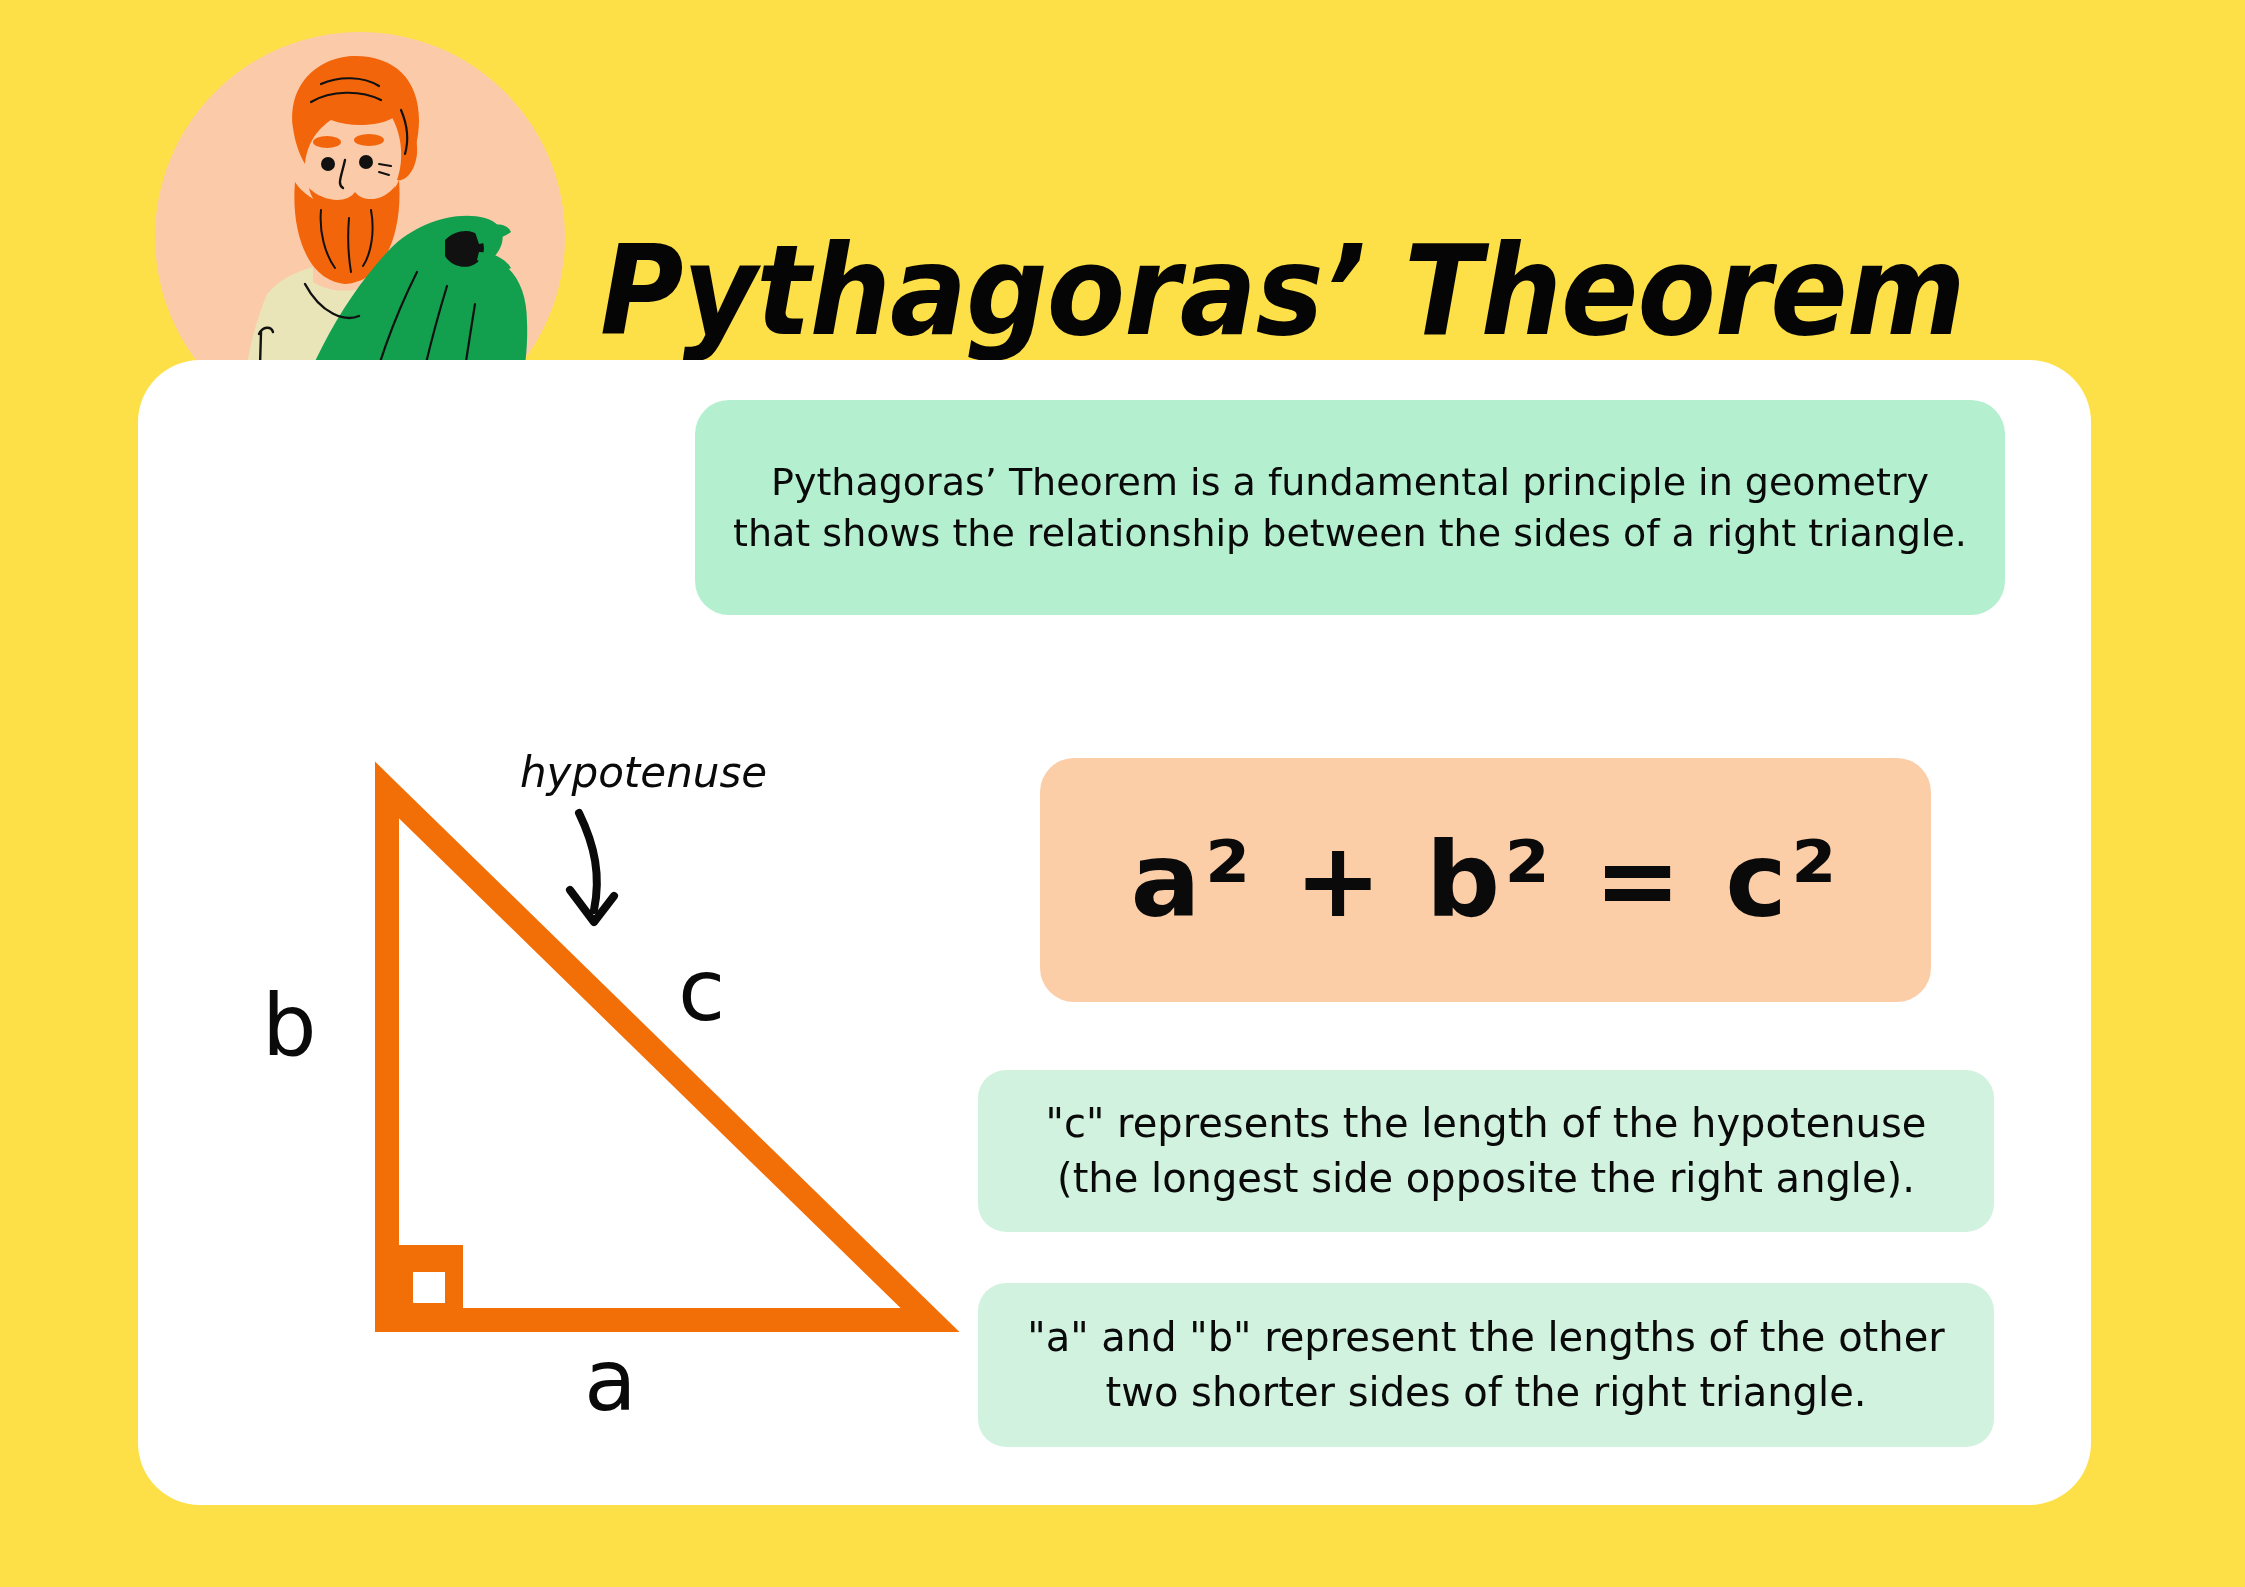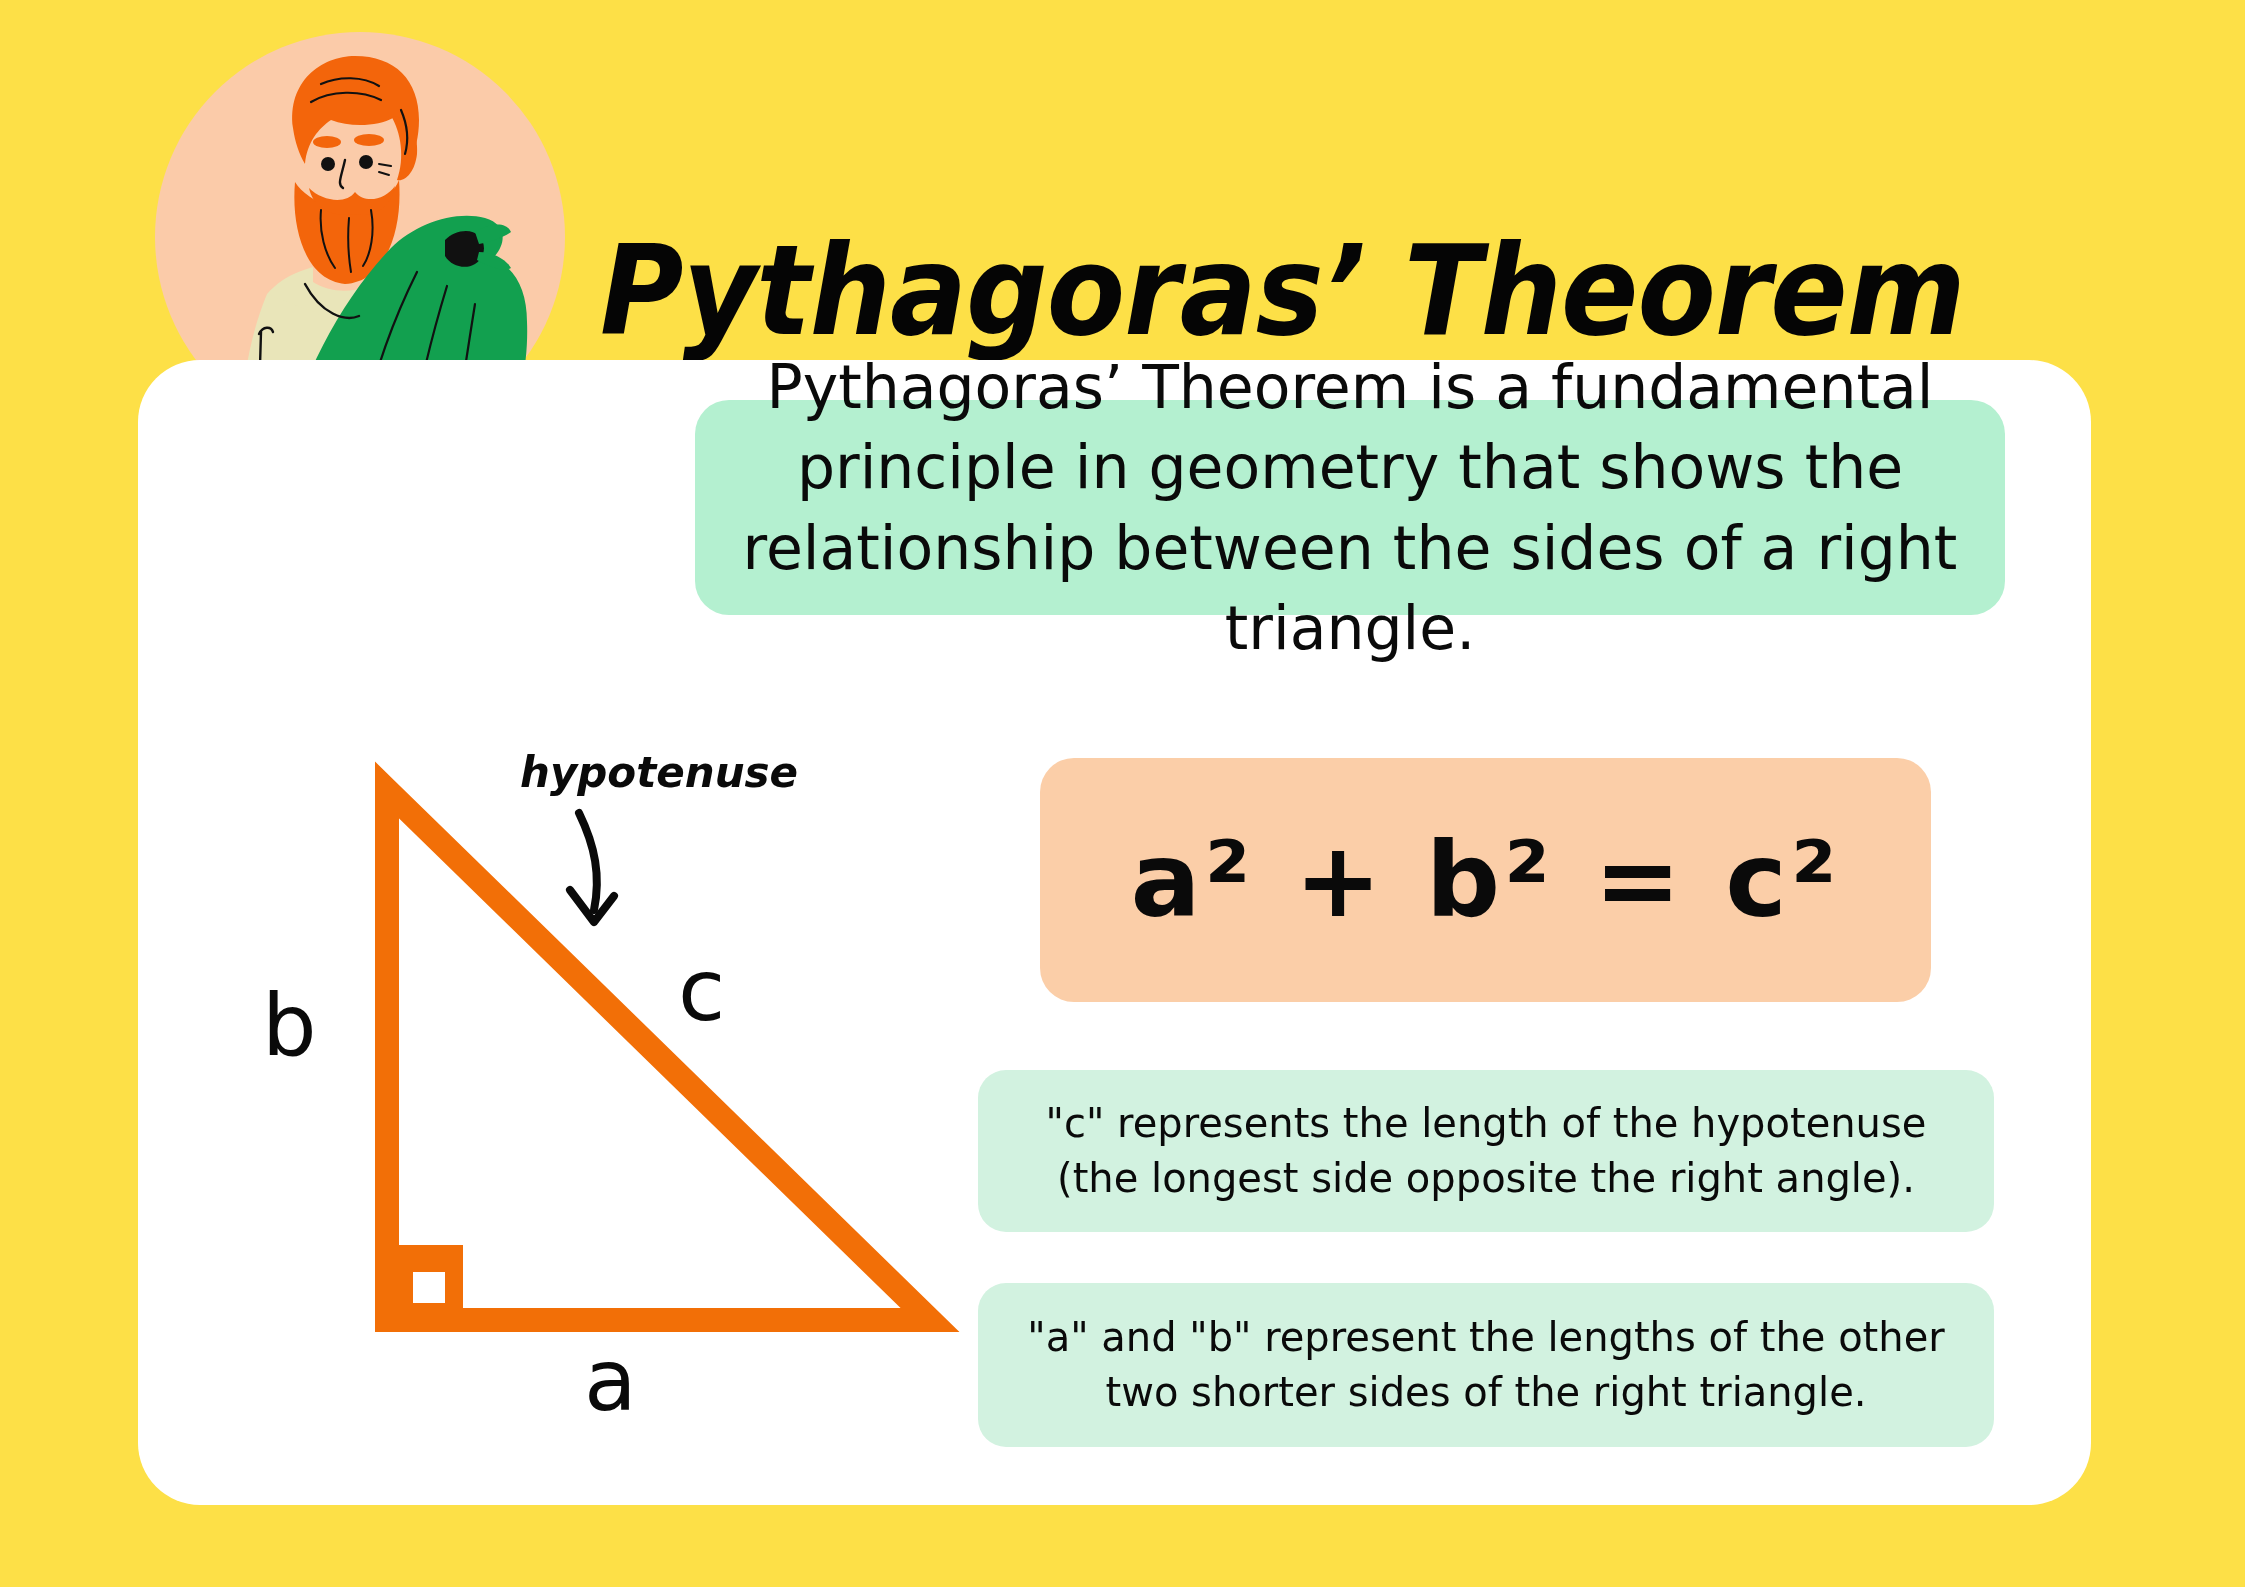--- a/index.html
+++ b/index.html
@@ -89,21 +89,21 @@
   }
 
   #desc-box {
     left: 695px;
     top: 400px;
     width: 1310px;
     height: 215px;
     background: #B4F0D0;
     border-radius: 34px;
     padding: 0 34px;
-    font-size: 60px;
+    font-size: 38px;
     line-height: 1.34;
   }
 
   #formula-box {
     left: 1040px;
     top: 758px;
     width: 891px;
     height: 244px;
     background: #FBCEA8;
     border-radius: 34px;
@@ -149,21 +149,21 @@
   .diagram-label {
     position: absolute;
     font-family: "DejaVu Sans", sans-serif;
     color: #0A0A0A;
     font-weight: normal;
   }
   #label-hypotenuse {
     left: 520px;
     top: 748px;
     font-size: 42px;
-    font-weight: bold;
+    font-weight: normal;
     font-style: italic;
     letter-spacing: 0px;
   }
   #label-b {
     left: 262px;
     top: 975px;
     font-size: 86px;
   }
   #label-c {
     left: 678px;

